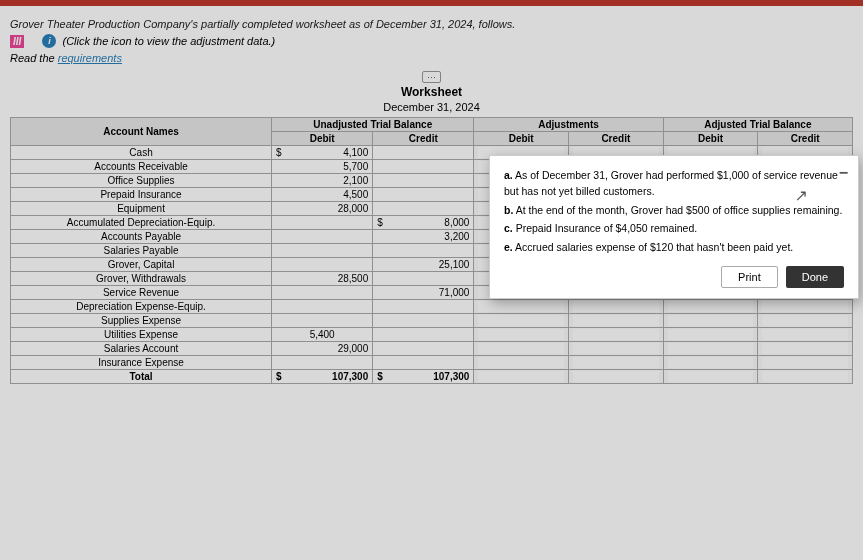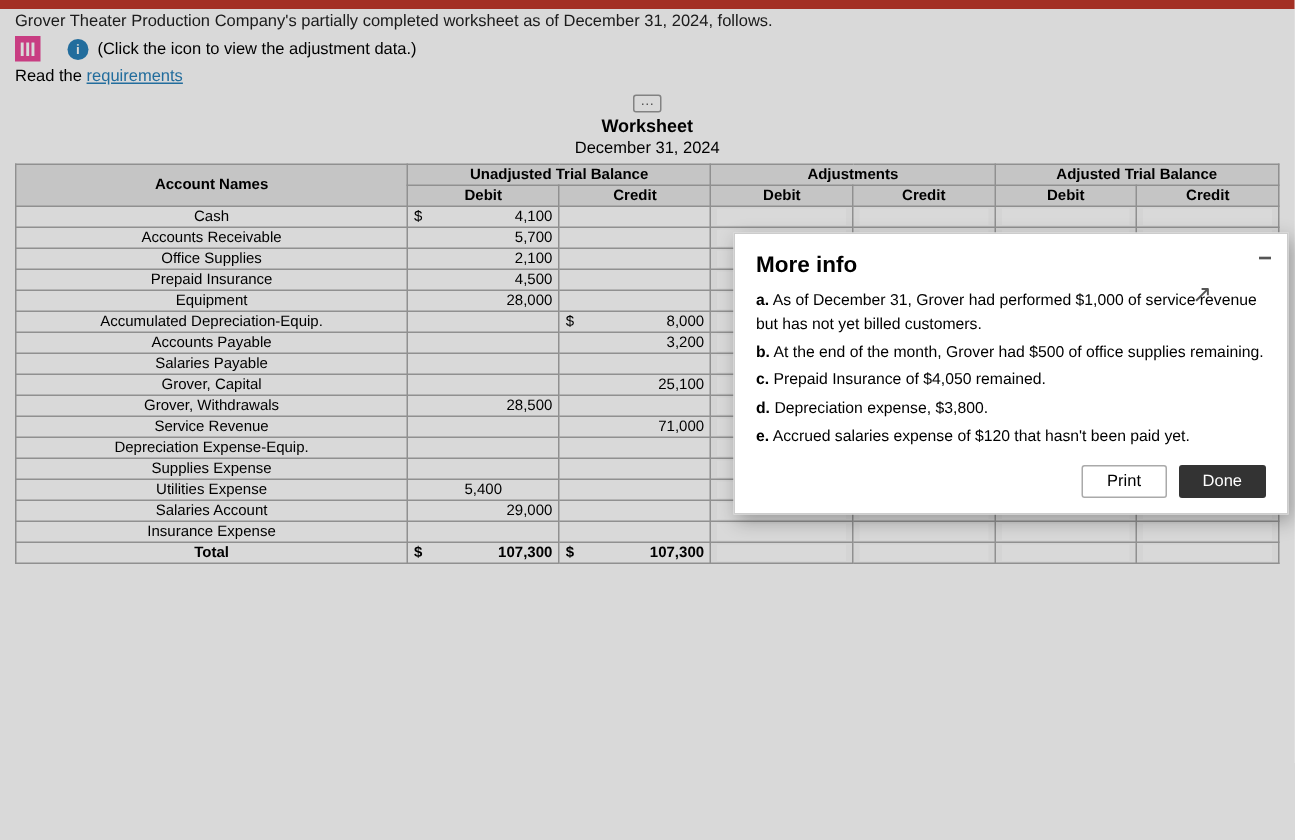--- a/index.html
+++ b/index.html
@@ -37,21 +37,21 @@
     .header-line2 {
       display: flex;
       align-items: center;
       gap: 6px;
       font-size: 11px;
       margin-bottom: 4px;
     }
     .icon-box {
       background: #ec4899;
       color: white;
-      font-size: 13px;
+      font-size: 10px;
       padding: 1px 3px;
       display: inline-flex;
       align-items: center;
       justify-content: center;
       font-weight: bold;
     }
     .icon-circle {
       background: #2980b9;
       color: white;
       border-radius: 50%;
@@ -202,21 +202,21 @@
       border-top: 2px solid #555;
       font-weight: bold;
     }
   </style>
 </head>
 <body>
 
 <div class="main-container">
   <div class="top-bar"></div>
 
-  <div class="header" style="margin-top:0;">
+  <div class="header" style="margin-top:10px;font-style:italic;">
     <div class="header-line1">
       <span>Grover Theater Production Company's partially completed worksheet as of December 31, 2024, follows.</span>
     </div>
     <div class="header-line2">
       <span class="icon-box">III</span>
       &nbsp;&nbsp;
       <span class="icon-circle">i</span>
       <span>(Click the icon to view the adjustment data.)</span>
     </div>
     <div>
@@ -403,28 +403,26 @@
             <td class="col-input"><input type="text" class="input-cell" style=""></td>
             <td class="col-input"><input type="text" class="input-cell" style=""></td>
           </tr>
         </tbody>
     </table>
   </div>
 
   <div class="modal-overlay">
     <div class="modal-box">
       <span class="modal-close">−</span>
-      <div class="modal-title">More info</div>
 
       <div style="position:absolute; top:30px; right:50px; color:#555; font-size:16px;">↗</div>
       <div class="modal-content" id="modal-items">
           <p><strong>a.</strong> As of December 31, Grover had performed $1,000 of service revenue but has not yet billed customers.</p>
           <p><strong>b.</strong> At the end of the month, Grover had $500 of office supplies remaining.</p>
           <p><strong>c.</strong> Prepaid Insurance of $4,050 remained.</p>
-          <p><strong>d.</strong> Depreciation expense, $3,800.</p>
           <p><strong>e.</strong> Accrued salaries expense of $120 that hasn't been paid yet.</p>
         </div>
       <div class="modal-buttons">
         <button class="btn-print">Print</button>
         <button class="btn-done">Done</button>
       </div>
     </div>
   </div>
 </div>
 

